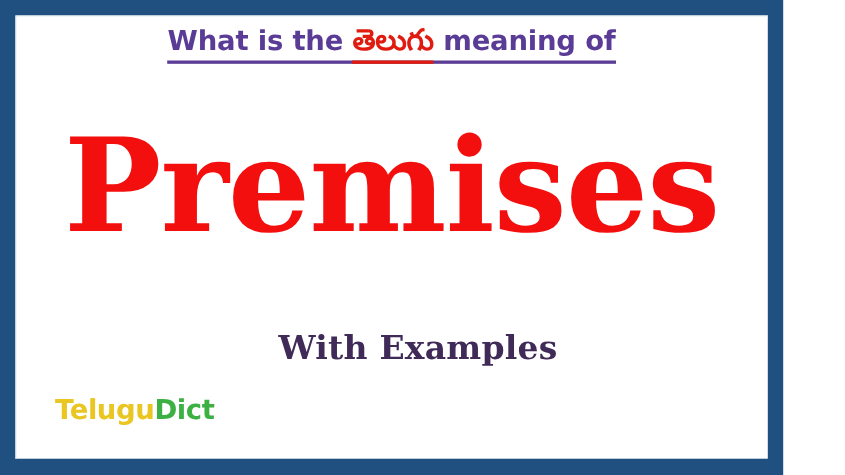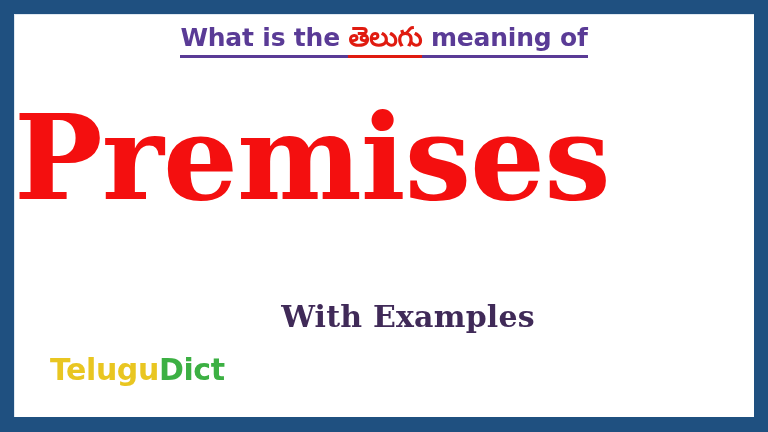--- a/index.html
+++ b/index.html
@@ -9,21 +9,21 @@
   body {
     width: 768px;
     height: 432px;
     overflow: hidden;
     background: #ffffff;
     font-family: "Liberation Sans", sans-serif;
   }
 
   .card {
     position: relative;
-    width: 768px;
+    width: 712px;
     height: 432px;
     box-sizing: border-box;
     background: #1f5080;
     padding: 14px 14px 15px 14px;
   }
 
   .card-inner {
     position: relative;
     width: 100%;
     height: 100%;
@@ -61,23 +61,24 @@
     border-bottom: 3px solid #e01b10;
     padding-bottom: 5px;
     margin-bottom: -8px;
     display: inline-block;
     line-height: 0.95;
   }
 
   
   .main-word {
     position: absolute;
-    top: 80px;
+    top: 91px;
     left: 0;
     right: 0;
+    text-align: center;
     font-family: "DejaVu Serif", "Liberation Serif", serif;
     font-weight: bold;
     font-size: 118px;
     line-height: 1.08;
     color: #f40f0f;
     letter-spacing: -1px;
     white-space: nowrap;
   }
 
   
@@ -95,21 +96,21 @@
     margin-left: 48px;
   }
 
   
   .logo {
     position: absolute;
     left: 36px;
     bottom: 32px;
     font-family: "DejaVu Sans", "Liberation Sans", sans-serif;
     font-weight: bold;
-    font-size: 30px;
+    font-size: 25px;
     letter-spacing: -0.4px;
     line-height: 1;
     white-space: nowrap;
   }
   .logo .logo-telugu { color: #e9c621; }
   .logo .logo-dict   { color: #3cb043; }
 </style>
 </head>
 <body>
 

